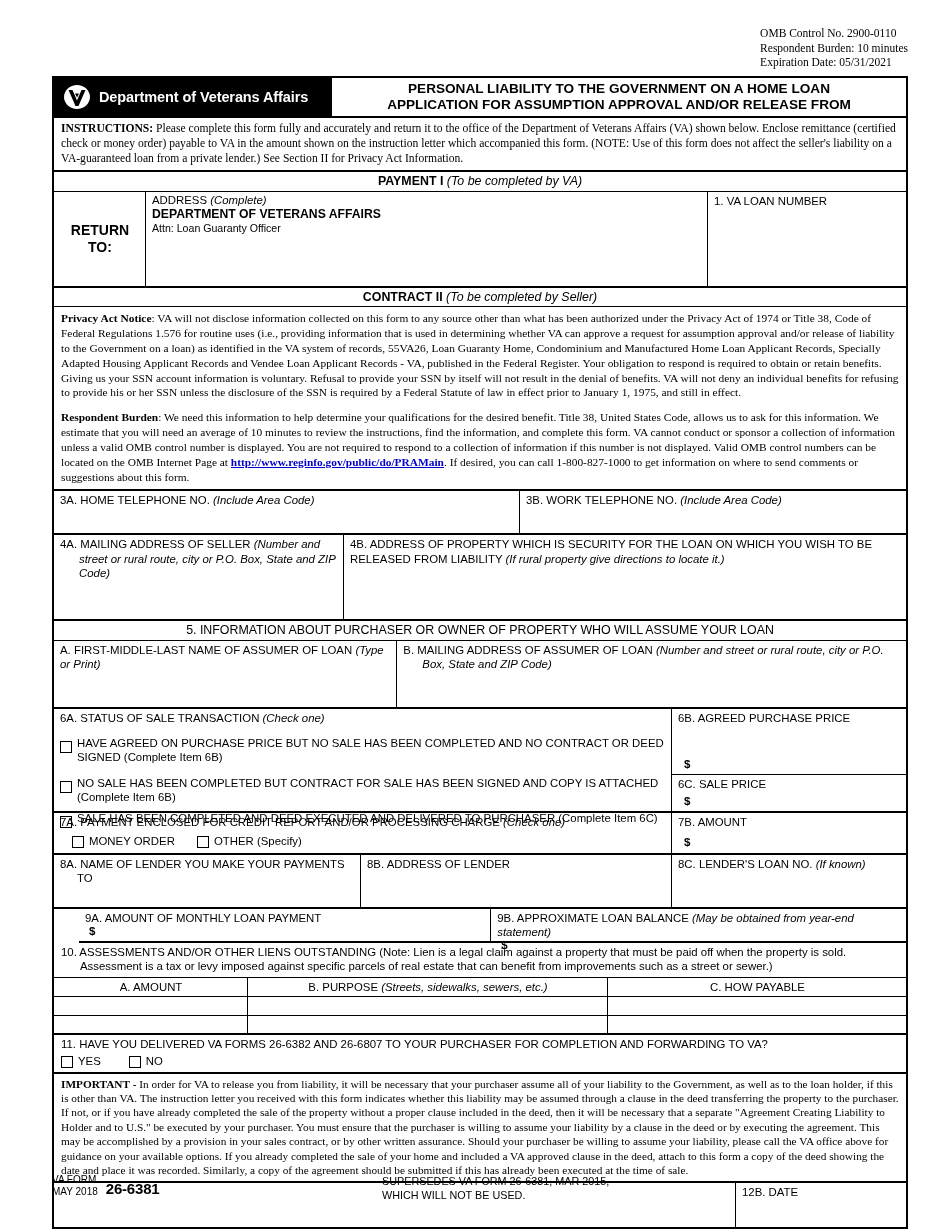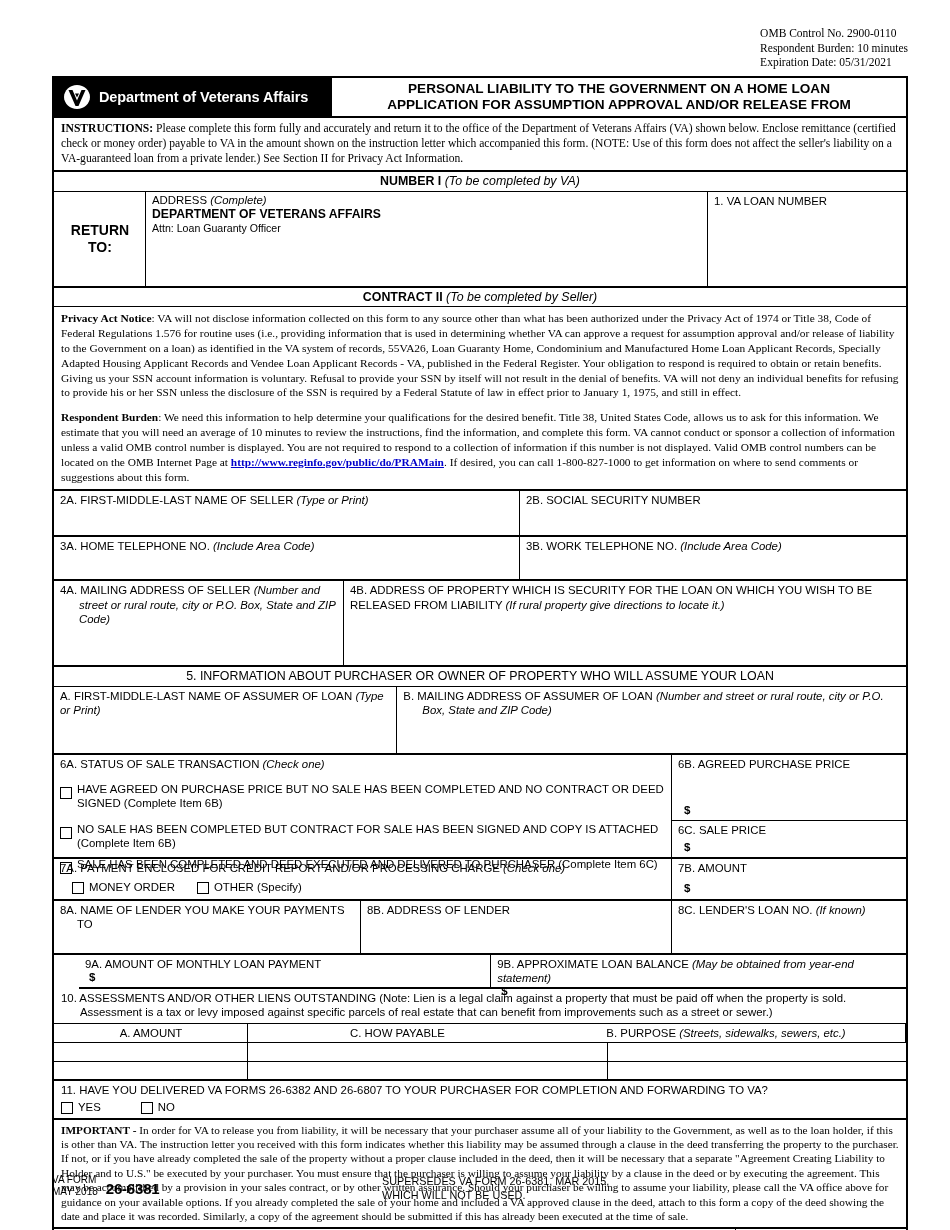--- a/index.html
+++ b/index.html
@@ -178,21 +178,21 @@
         <span>PERSONAL LIABILITY TO THE GOVERNMENT ON A HOME LOAN</span>
         <span>APPLICATION FOR ASSUMPTION APPROVAL AND/OR RELEASE FROM</span>
       </div>
     </div>
 
     <div class="instructions">
       <b>INSTRUCTIONS:</b><span>  Please complete this form fully and accurately and return it to the office of the Department of Veterans Affairs (VA) shown below.  Enclose remittance (certified check or money order) payable to VA in the amount shown on the instruction letter which accompanied this form.  (NOTE:  Use of this form does not affect the seller's liability on a VA-guaranteed loan from a private lender.)  See Section II for Privacy Act Information.</span>
     </div>
 
     <div class="section-bar">
-      <span class="sb-strong">NUMBER I </span><span class="sb-ital">(To be completed by VA)</span>
+      <span class="sb-strong">PAYMENT I </span><span class="sb-ital">(To be completed by VA)</span>
     </div>
 
     <div class="row bb-thick" style="height:96px;">
       <div class="cell returnto br">
         <div>
           <div>RETURN</div>
           <div>TO:</div>
         </div>
       </div>
       <div class="cell addr-cell br">
@@ -213,30 +213,20 @@
     </div>
 
     <div class="para">
       <b>Privacy Act Notice</b><span>:  VA will not disclose information collected on this form to any source other than what has been authorized under the Privacy Act of 1974 or Title 38, Code of Federal Regulations 1.576 for routine uses (i.e., providing information that is used in determining whether VA can approve a request for assumption approval and/or release of liability to the Government on a loan) as identified in the VA system of records, 55VA26, Loan Guaranty Home, Condominium and Manufactured Home Loan Applicant Records, Specially Adapted Housing Applicant Records and Vendee Loan Applicant Records - VA, published in the Federal Register.  Your obligation to respond is required to obtain or retain benefits.  Giving us your SSN account information is voluntary.  Refusal to provide your SSN by itself will not result in the denial of benefits. VA will not deny an individual benefits for refusing to provide his or her SSN unless the disclosure of the SSN is required by a Federal Statute of law in effect prior to January 1, 1975, and still in effect.</span>
     </div>
 
     <div class="para bb-thick" style="padding-top:8px;padding-bottom:5px;">
       <b>Respondent Burden</b><span>:  We need this information to help determine your qualifications for the desired benefit.  Title 38, United States Code, allows us to ask for this information.  We estimate that you will need an average of 10 minutes to review the instructions, find the information, and complete this form.  VA cannot conduct or sponsor a collection of information unless a valid OMB control number is displayed.  You are not required to respond to a collection of information if this number is not displayed.  Valid OMB control numbers can be located on the OMB Internet Page at </span><a class="linkurl" href="#">http://www.reginfo.gov/public/do/PRAMain</a><span>.  If desired, you can call 1-800-827-1000 to get information on where to send comments or suggestions about this form.</span>
     </div>
 
-    <div class="row bb-thick" style="height:46px;">
-      <div class="cell br" style="width:466px;">
-        <span class="lbl"><span>2A.  FIRST-MIDDLE-LAST NAME OF SELLER </span><span class="it">(Type or Print)</span></span>
-        <span></span>
-      </div>
-      <div class="cell" style="flex:1 1 auto;">
-        <span class="lbl">2B.  SOCIAL SECURITY NUMBER</span>
-        <span></span>
-      </div>
-    </div>
 
     <div class="row bb-thick" style="height:44px;">
       <div class="cell br" style="width:466px;">
         <span class="lbl"><span>3A.  HOME TELEPHONE NO. </span><span class="it">(Include Area Code)</span></span>
         <span></span>
       </div>
       <div class="cell" style="flex:1 1 auto;">
         <span class="lbl"><span>3B.  WORK TELEPHONE NO. </span><span class="it">(Include Area Code)</span></span>
         <span></span>
       </div>
@@ -344,43 +334,43 @@
     </div>
 
     <div class="cell bb" style="padding:2px 7px 4px 7px;">
       <span class="lbl indent-hang">10.  ASSESSMENTS AND/OR OTHER LIENS OUTSTANDING (Note: Lien is a legal claim against a property that must be paid off when the property is sold.  Assessment is a tax or levy imposed against specific parcels of real estate that can benefit from improvements such as a street or sewer.)</span>
     </div>
 
     <div class="row bb" style="height:19px;">
       <div class="cell br" style="width:194px; text-align:center;">
         <span class="lbl"><span>A.  AMOUNT</span><span class="it"></span></span>
       </div>
+      <div class="cell br" style="width:360px; text-align:center;">
+        <span class="lbl"><span>B.  PURPOSE </span><span class="it">(Streets, sidewalks, sewers, etc.)</span></span>
+      </div>
       <div class="cell" style="flex:1 1 auto; text-align:center;">
         <span class="lbl"><span>C.  HOW PAYABLE</span><span class="it"></span></span>
-      </div>
-      <div class="cell br" style="width:360px; text-align:center;">
-        <span class="lbl"><span>B.  PURPOSE </span><span class="it">(Streets, sidewalks, sewers, etc.)</span></span>
       </div>
     </div>
     <div class="row bb" style="height:19px;">
       <div class="cell br" style="width:194px;"></div>
       <div class="cell br" style="width:360px;"></div>
       <div class="cell" style="flex:1 1 auto;"></div>
     </div>
     <div class="row bb-thick" style="height:19px;">
       <div class="cell br" style="width:194px;"></div>
       <div class="cell br" style="width:360px;"></div>
       <div class="cell" style="flex:1 1 auto;"></div>
     </div>
 
     <div class="cell bb-thick" style="padding:2px 7px 3px 7px;">
       <span class="lbl">11.  HAVE YOU DELIVERED VA FORMS 26-6382 AND 26-6807 TO YOUR PURCHASER FOR COMPLETION AND FORWARDING TO VA?</span>
       <div style="display:flex; align-items:center; margin-top:3px;">
         <span class="cbx"></span>
-        <span class="cbx-txt" style="margin-right:40px;">YES</span>
+        <span class="cbx-txt" style="margin-right:28px;">YES</span>
         <span class="cbx"></span>
         <span class="cbx-txt">NO</span>
       </div>
     </div>
 
     <div class="important bb-thick">
       <b>IMPORTANT - </b><span>In order for VA to release you from liability, it will be necessary that your purchaser assume all of your liability to the Government, as well as to the loan holder, if this is other than VA.  The instruction letter you received with this form indicates whether this liability may be assumed through a clause in the deed transferring the property to the purchaser.  If not, or if you have already completed the sale of the property without a proper clause included in the deed, then it will be necessary that a separate "Agreement Creating Liability to Holder and to U.S." be executed by your purchaser.  You must ensure that the purchaser is willing to assume your liability by a clause in the deed or by executing the agreement.  This may be accomplished by a provision in your sales contract, or by other written assurance.  Should your purchaser be willing to assume your liability, please call the VA office above for guidance on your available options.  If you already completed the sale of your home and included a VA approved clause in the deed, attach to this form a copy of the deed showing the date and place it was recorded.  Similarly, a copy of the agreement should be submitted if this has already been executed at the time of sale.</span>
     </div>
 
     <div class="row" style="height:44px;">

